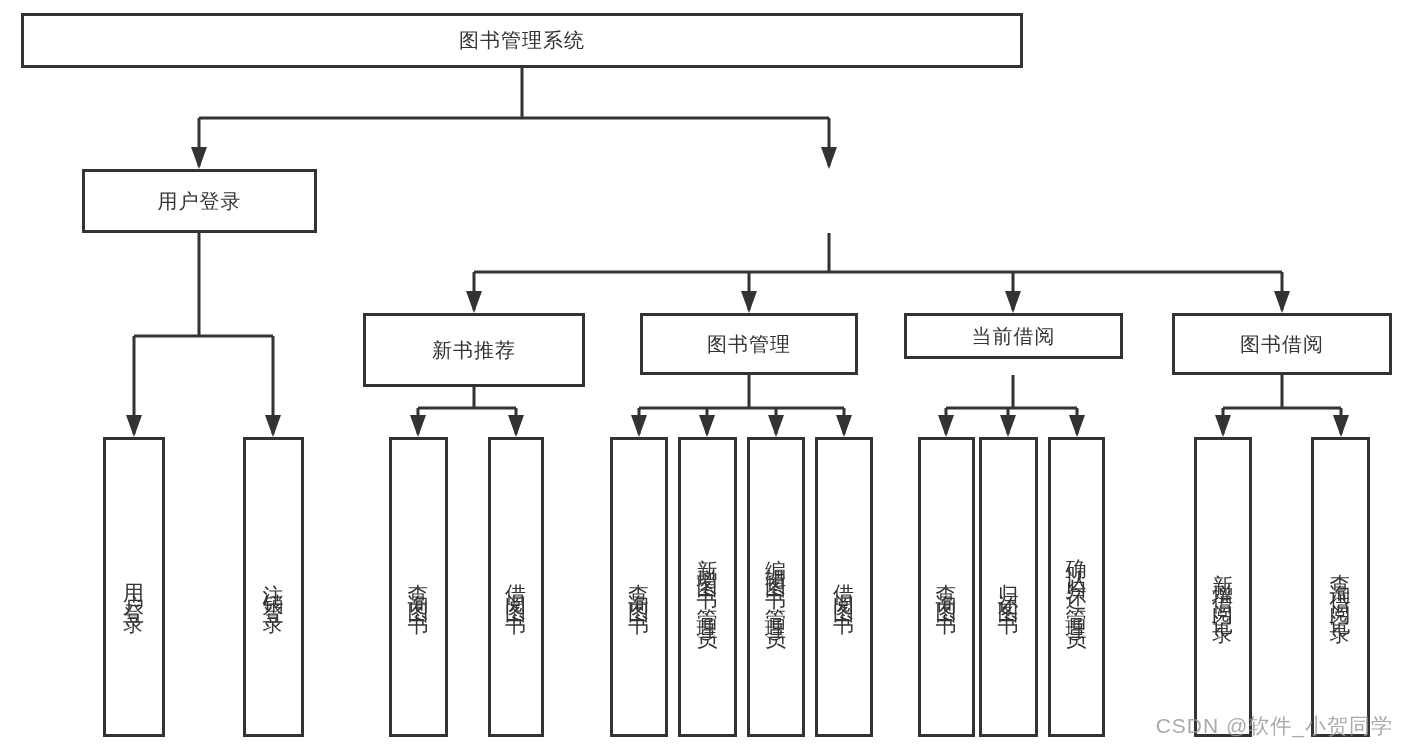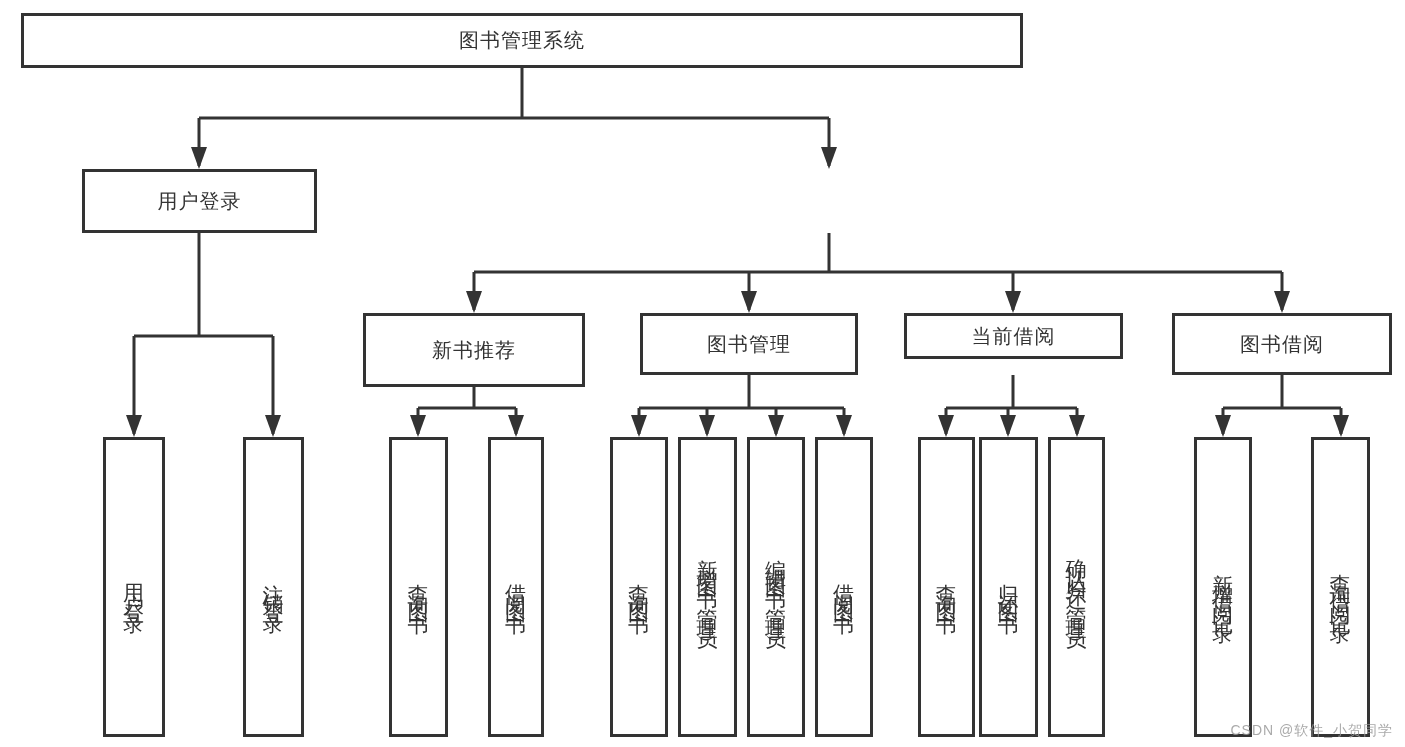--- a/index.html
+++ b/index.html
@@ -25,21 +25,21 @@
     writing-mode:vertical-lr;
     text-orientation:mixed;
     font-size:21px;
     letter-spacing:10px;
     line-height:1;
     white-space:nowrap;
   }
   .watermark{
     position:absolute;
     right:12px;bottom:7px;
-    font-size:14px;
+    font-size:21px;
     color:#9b9b9b;
     opacity:.85;
     z-index:3;
     letter-spacing:1px;
   }
 </style>
 </head>
 <body>
 
 <div class="canvas">

